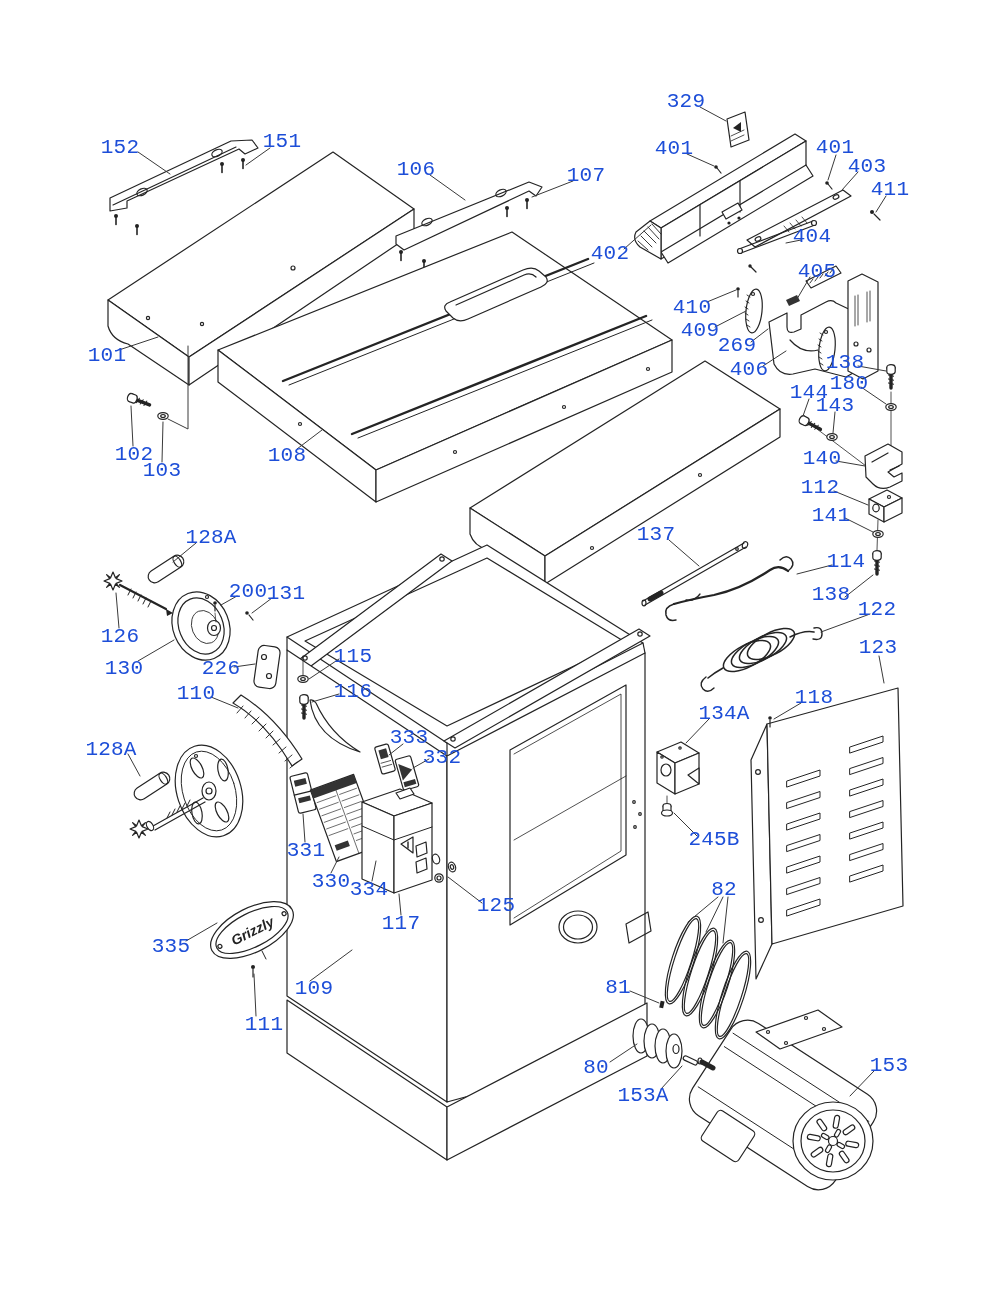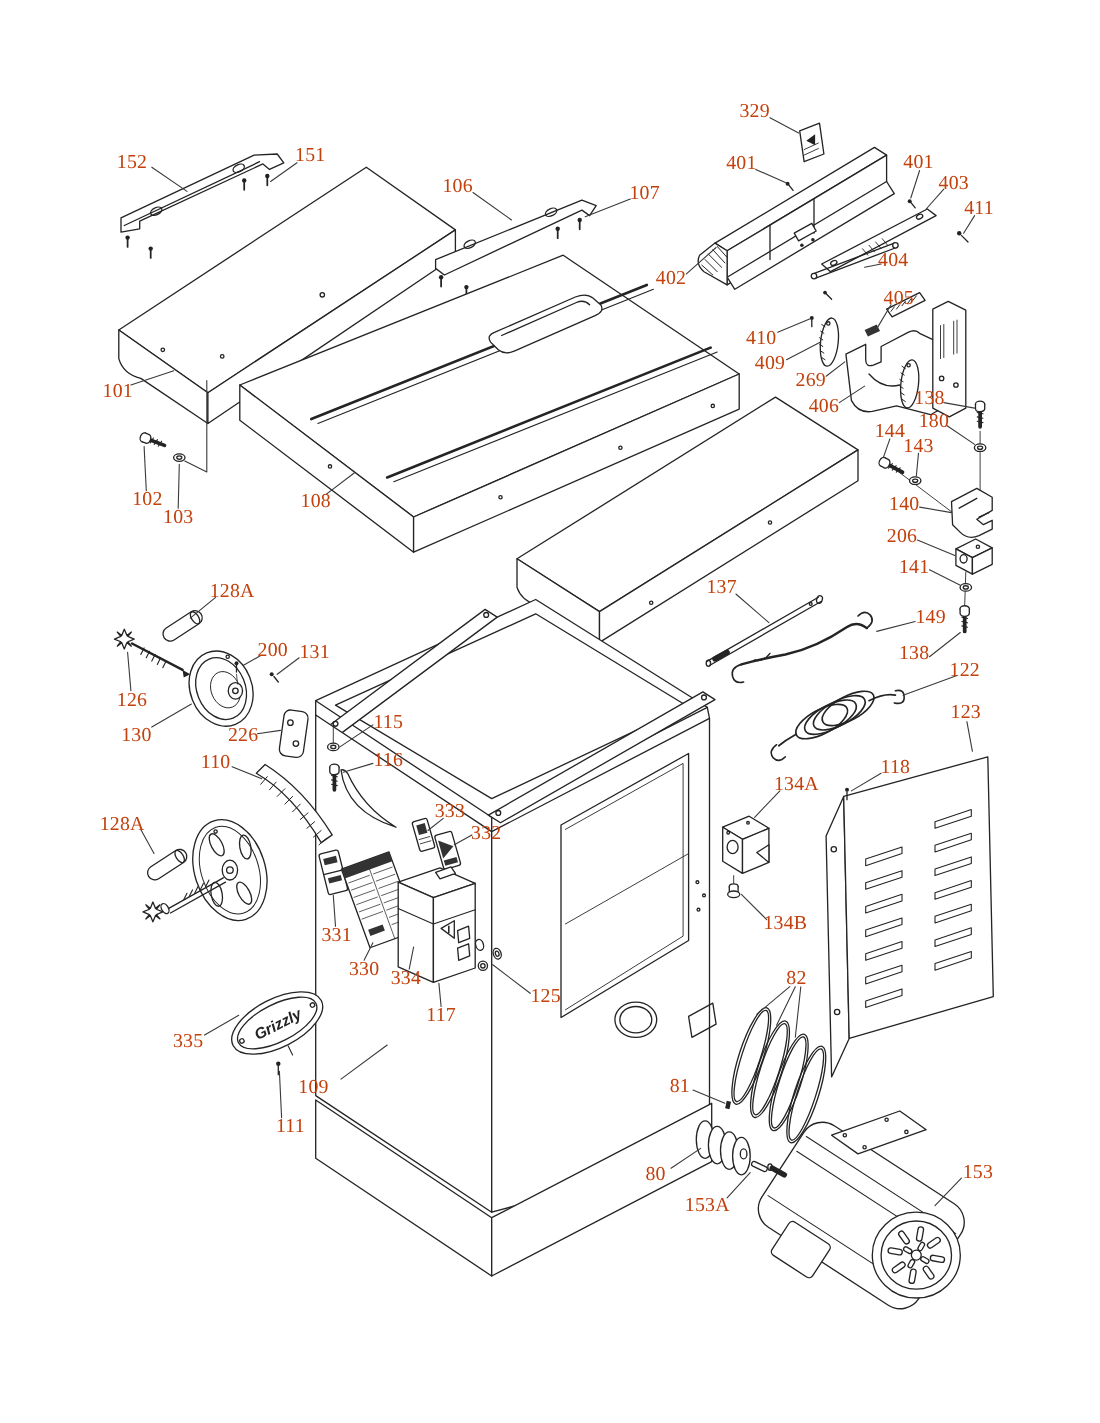--- a/index.html
+++ b/index.html
@@ -1,20 +1,20 @@
 <!DOCTYPE html>
 <html><head>
 <meta charset="utf-8">
 <style>
   html,body{margin:0;padding:0;background:#fff;}
   .stage{position:relative;width:1000px;height:1294px;background:#fff;overflow:hidden;
          font-family:"Liberation Sans", sans-serif;}
   .stage svg{position:absolute;left:0;top:0;}
-  .co{position:absolute;transform:translate(-50%,-50%);font-size:18px;color:#c2410c;
-      letter-spacing:.2px;white-space:nowrap;font-family:Liberation Serif, serif;}
+  .co{position:absolute;transform:translate(-50%,-50%);font-size:21px;color:#1d4ed8;
+      letter-spacing:.2px;white-space:nowrap;font-family:Liberation Mono, monospace;}
 </style>
 </head>
 <body>
 
 <div class="stage">
 <svg width="1000" height="1294" viewBox="0 0 1000 1294">
 <defs>
   <g id="washer">
           <ellipse rx="5.2" ry="3.4" fill="#fff"></ellipse>
           <ellipse rx="2.3" ry="1.5"></ellipse>
@@ -497,23 +497,23 @@
 <div class="co" style="left:817px;top:271px">405</div>
 <div class="co" style="left:692px;top:307px">410</div>
 <div class="co" style="left:700px;top:330px">409</div>
 <div class="co" style="left:737px;top:345px">269</div>
 <div class="co" style="left:749px;top:369px">406</div>
 <div class="co" style="left:845px;top:362px">138</div>
 <div class="co" style="left:849px;top:383px">180</div>
 <div class="co" style="left:809px;top:392px">144</div>
 <div class="co" style="left:835px;top:405px">143</div>
 <div class="co" style="left:822px;top:458px">140</div>
-<div class="co" style="left:820px;top:487px">206</div>
+<div class="co" style="left:820px;top:487px">112</div>
 <div class="co" style="left:831px;top:515px">141</div>
-<div class="co" style="left:846px;top:561px">149</div>
+<div class="co" style="left:846px;top:561px">114</div>
 <div class="co" style="left:831px;top:594px">138</div>
 <div class="co" style="left:877px;top:609px">122</div>
 <div class="co" style="left:878px;top:647px">123</div>
 <div class="co" style="left:107px;top:355px">101</div>
 <div class="co" style="left:134px;top:454px">102</div>
 <div class="co" style="left:162px;top:470px">103</div>
 <div class="co" style="left:287px;top:455px">108</div>
 <div class="co" style="left:211px;top:537px">128A</div>
 <div class="co" style="left:120px;top:636px">126</div>
 <div class="co" style="left:248px;top:591px">200</div>
@@ -527,22 +527,22 @@
 <div class="co" style="left:409px;top:737px">333</div>
 <div class="co" style="left:442px;top:757px">332</div>
 <div class="co" style="left:306px;top:850px">331</div>
 <div class="co" style="left:331px;top:881px">330</div>
 <div class="co" style="left:369px;top:889px">334</div>
 <div class="co" style="left:401px;top:923px">117</div>
 <div class="co" style="left:496px;top:905px">125</div>
 <div class="co" style="left:656px;top:534px">137</div>
 <div class="co" style="left:724px;top:713px">134A</div>
 <div class="co" style="left:814px;top:697px">118</div>
-<div class="co" style="left:714px;top:839px">134B</div>
+<div class="co" style="left:714px;top:839px">245B</div>
 <div class="co" style="left:724px;top:889px">82</div>
 <div class="co" style="left:618px;top:987px">81</div>
 <div class="co" style="left:596px;top:1067px">80</div>
 <div class="co" style="left:643px;top:1095px">153A</div>
 <div class="co" style="left:889px;top:1065px">153</div>
 <div class="co" style="left:171px;top:946px">335</div>
 <div class="co" style="left:264px;top:1024px">111</div>
-<div class="co" style="left:285px;top:988px">109</div>
+<div class="co" style="left:314px;top:988px">109</div>
 </div>
 
 </body></html>

